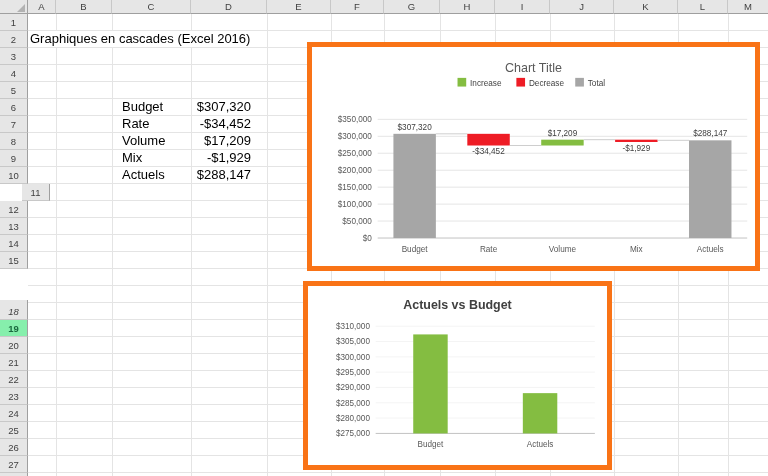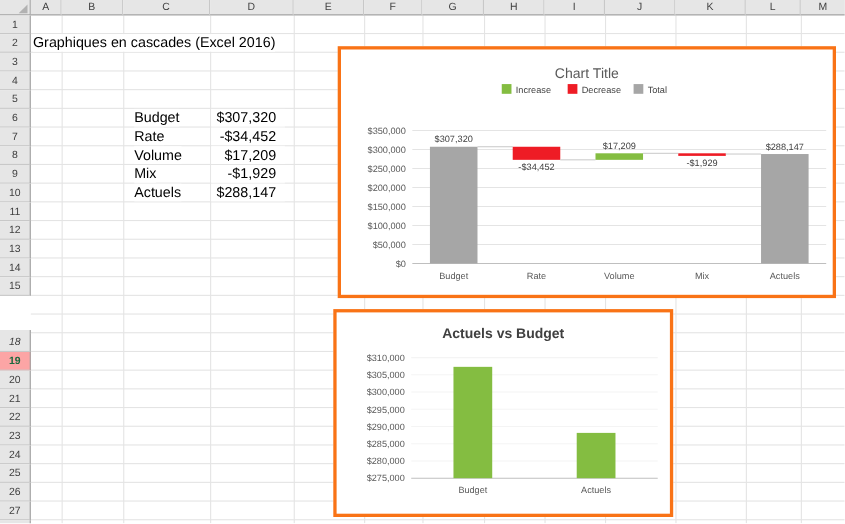--- a/index.html
+++ b/index.html
@@ -8,29 +8,29 @@
   .corner{position:absolute;left:0;top:0;width:28px;height:14px;background:#e6e6e6;
           border-right:1px solid #9f9f9f;border-bottom:1px solid #9f9f9f;box-sizing:border-box;z-index:4;}
   .corner-tri{position:absolute;right:2px;bottom:1px;width:0;height:0;
           border-left:8px solid transparent;border-bottom:8px solid #b2b2b2;}
   .colh{position:absolute;top:0;height:14px;background:#e6e6e6;box-sizing:border-box;
         border-right:1px solid #c8c8c8;border-bottom:1px solid #9f9f9f;
         font-size:9.5px;color:#3f3f3f;display:flex;align-items:center;justify-content:center;z-index:4;}
   .rowh{position:absolute;left:0;width:28px;height:17px;background:#e6e6e6;box-sizing:border-box;
         border-right:1px solid #9f9f9f;border-bottom:1px solid #c8c8c8;
         font-size:9.5px;color:#3f3f3f;display:flex;align-items:center;justify-content:center;z-index:4;}
-  .rowh.sel{background:#fca5a5;color:#19693e;font-weight:bold;}
+  .rowh.sel{background:#86efac;color:#19693e;font-weight:bold;}
   .vline{position:absolute;width:1px;background:#e4e4e4;z-index:1;}
   .hline{position:absolute;height:1px;background:#e4e4e4;z-index:1;}
   .cell{position:absolute;font-size:13px;color:#000;height:16px;line-height:16px;
         white-space:nowrap;background:#fff;z-index:2;}
   .cell.titlecell{font-weight:bold;font-size:13px;}
   .cell.datahdr{font-weight:bold;text-decoration:underline;}
   .cell.val{text-align:right;padding-right:8px;box-sizing:border-box;}
-  .chart{position:absolute;background:#fff;border:3px solid #f97316;box-sizing:border-box;z-index:3;}
+  .chart{position:absolute;background:#fff;border:5px solid #f97316;box-sizing:border-box;z-index:3;}
   .chart svg{display:block;}
   svg text{font-family:"Liberation Sans",sans-serif;}
 </style>
 </head>
 <body>
 
 <div class="sheet">
   <div class="corner">
     <div class="corner-tri"></div>
   </div>
@@ -53,21 +53,21 @@
       <div class="rowh" style="top: 14px;">1</div>
       <div class="rowh" style="top: 31px;">2</div>
       <div class="rowh" style="top: 48px;">3</div>
       <div class="rowh" style="top: 65px;">4</div>
       <div class="rowh" style="top: 82px;">5</div>
       <div class="rowh" style="top: 99px;">6</div>
       <div class="rowh" style="top: 116px;">7</div>
       <div class="rowh" style="top: 133px;">8</div>
       <div class="rowh" style="top: 150px;">9</div>
       <div class="rowh" style="top: 167px;">10</div>
-      <div class="rowh" style="top: 184px;">11</div>
+      <div class="rowh" style="top: 184px; margin-left: 22px;">11</div>
       <div class="rowh" style="top: 201px;">12</div>
       <div class="rowh" style="top: 218px; text-align: right;">13</div>
       <div class="rowh" style="top: 235px;">14</div>
       <div class="rowh" style="top: 252px;">15</div>
       <div class="rowh" style="top: 269px; margin-top: 32px;">16</div>
       <div class="rowh" style="top: 300px;">17</div>
       <div class="rowh" style="top: 303px; font-style: italic;">18</div>
       <div class="rowh sel" style="top: 320px;">19</div>
       <div class="rowh" style="top: 337px;">20</div>
       <div class="rowh" style="top: 354px;">21</div>

